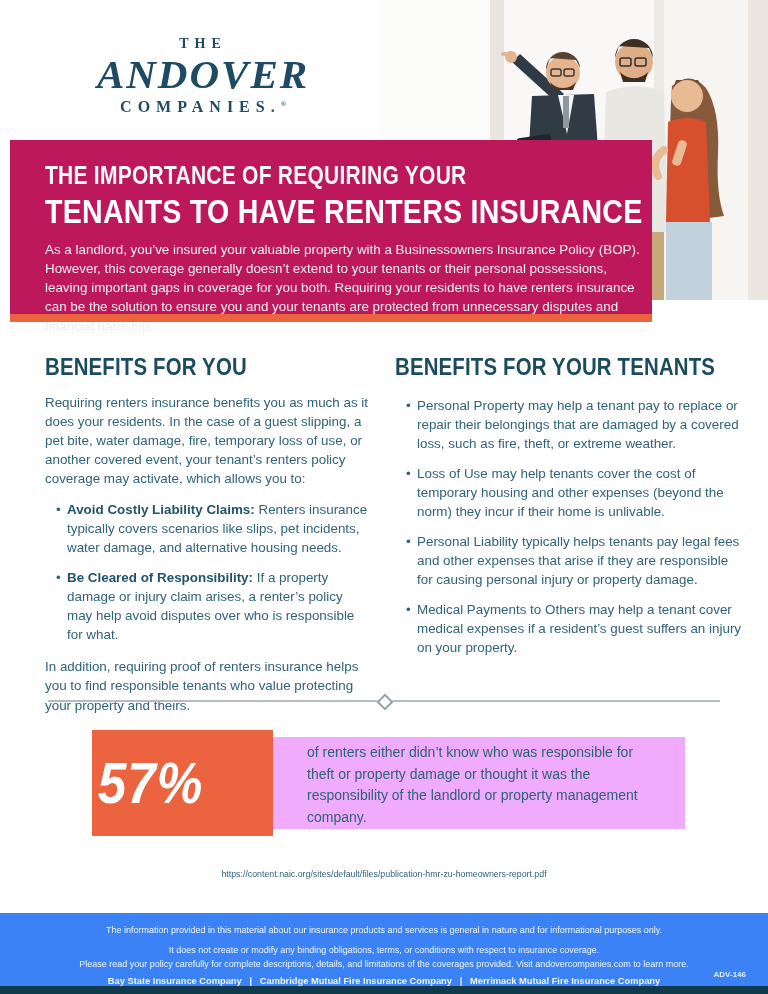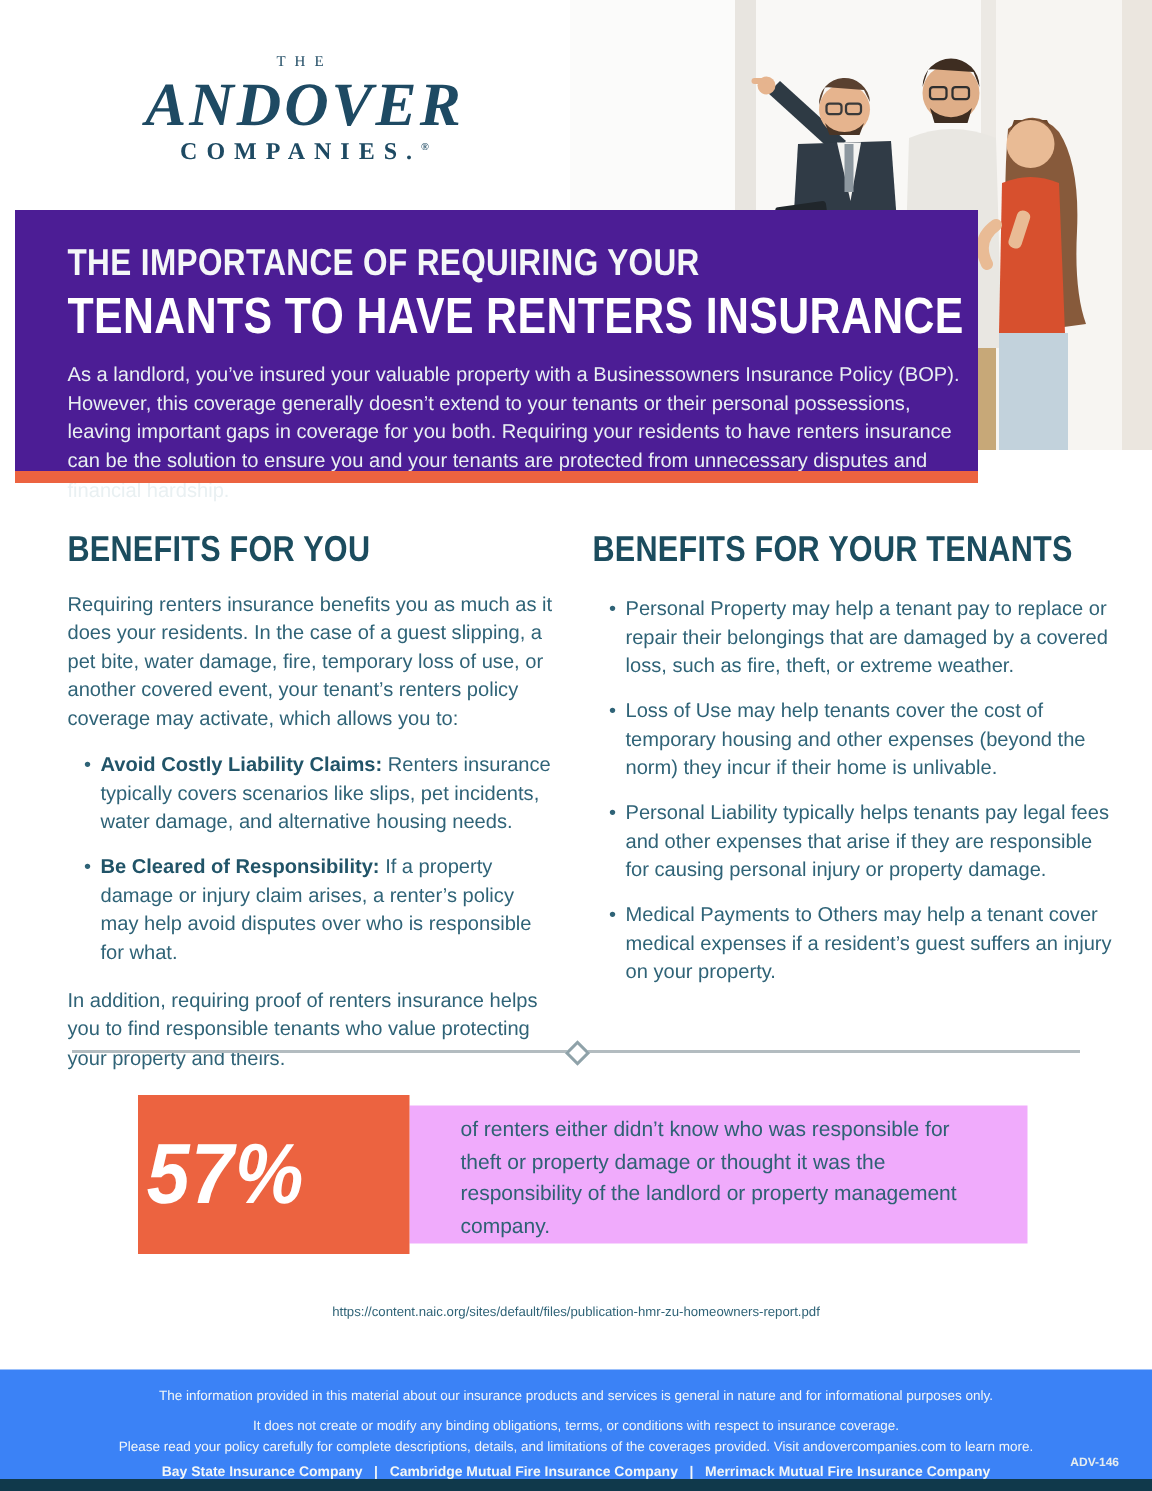--- a/index.html
+++ b/index.html
@@ -5,29 +5,29 @@
   html,body{margin:0;padding:0;background:#e9e9e9;}
   .page{
     position:relative;width:768px;height:994px;margin:0 auto;
     background:#ffffff;overflow:hidden;
     font-family:"Liberation Sans",sans-serif;
     -webkit-font-smoothing:antialiased;
   }
   
   .logo{position:absolute;left:88px;top:36px;width:230px;text-align:center;color:#1E4A63;
         font-family:"Liberation Serif",serif;}
-  .logo .the{font-size:10px;font-weight:normal;letter-spacing:6px;margin-bottom:2px;}
+  .logo .the{font-size:14px;font-weight:bold;letter-spacing:6px;margin-bottom:2px;}
   .logo .andover{font-size:41px;font-weight:bold;letter-spacing:2px;line-height:1.0;font-style:italic;}
   .logo .companies{font-size:16px;font-weight:bold;letter-spacing:6px;margin-top:3px;}
   .logo .reg{font-size:7px;vertical-align:super;letter-spacing:0;}
   
   .photo{position:absolute;left:380px;top:0;width:388px;height:300px;z-index:1;}
   
   .banner{position:absolute;left:10px;top:140px;width:642px;height:174px;
-          background:#4c1d95;z-index:2;color:#fff;}
+          background:#be185d;z-index:2;color:#fff;}
   .banner-inner{padding:21px 8px 0 35px;}
   .title1{font-size:25px;font-weight:bold;letter-spacing:.3px;white-space:nowrap;
           transform:scaleX(.84);transform-origin:left center;color:#F4F7F8;}
   .title2{font-size:34px;font-weight:bold;letter-spacing:.3px;white-space:nowrap;margin-top:2px;
           transform:scaleX(.84);transform-origin:left center;color:#FFFFFF;}
   .banner-body{margin-top:9px;font-size:13.4px;line-height:1.43;color:#E9F0F2;width:598px;}
   .orange-bar{position:absolute;left:10px;top:314px;width:642px;height:8px;background:#EC6340;z-index:2;}
   
   .col{position:absolute;top:350px;color:#2F6377;font-size:13.4px;line-height:1.42;}
   .col-left{left:45px;width:326px;}

